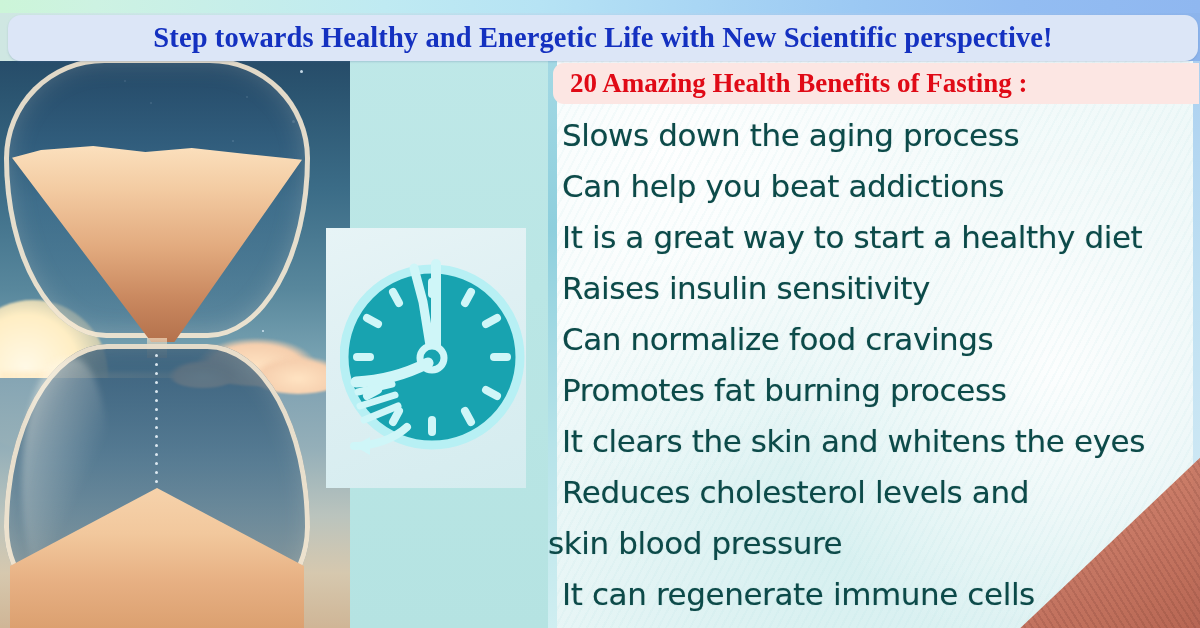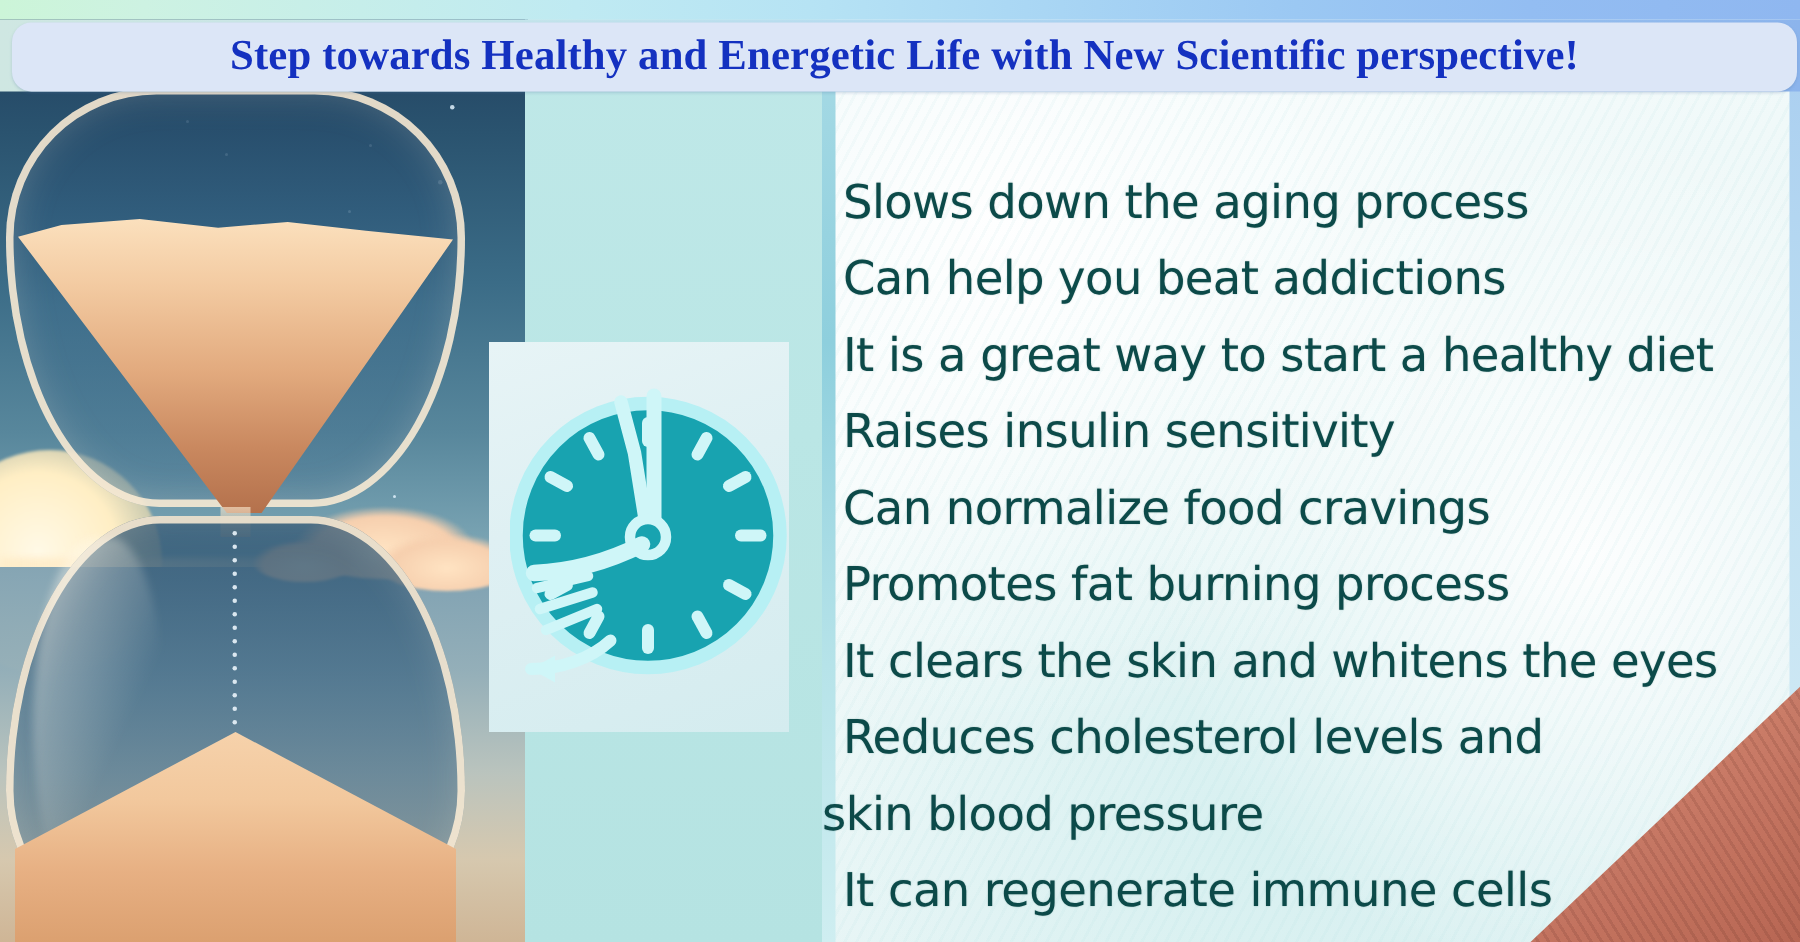--- a/index.html
+++ b/index.html
@@ -268,20 +268,23 @@
     <div class="b-line" style="top:110px">It is a great way to start a healthy diet</div>
     <div class="b-line" style="top:161px">Raises insulin sensitivity</div>
     <div class="b-line" style="top:212px">Can normalize food cravings</div>
     <div class="b-line" style="top:263px">Promotes fat burning process</div>
     <div class="b-line" style="top:314px">It clears the skin and whitens the eyes</div>
     <div class="b-line" style="top:365px">Reduces cholesterol levels and</div>
     <div class="b-line flush" style="top:416px">skin blood pressure</div>
     <div class="b-line" style="top:467px">It can regenerate immune cells</div>
   </div>
 
+  <div class="red-box">
+    <div class="red-title">20 Amazing Health Benefits of Fasting :</div>
+  </div>
 
   <div class="header-band"></div>
   <div class="header-box">
     <div class="header-title">Step towards Healthy and Energetic Life with New Scientific perspective!</div>
   </div>
 
   <div class="top-strip"></div>
 
 </div>
 

